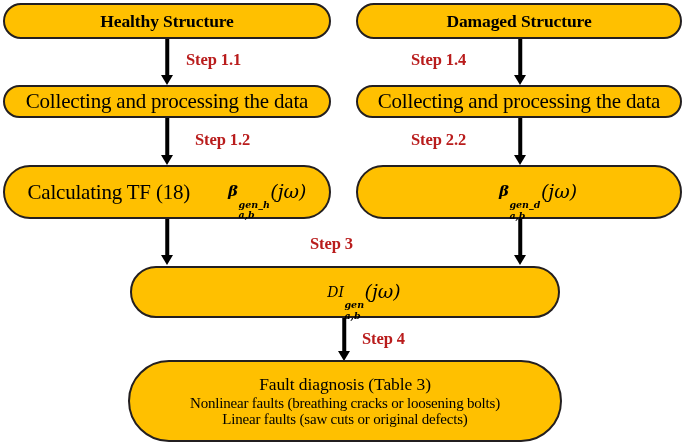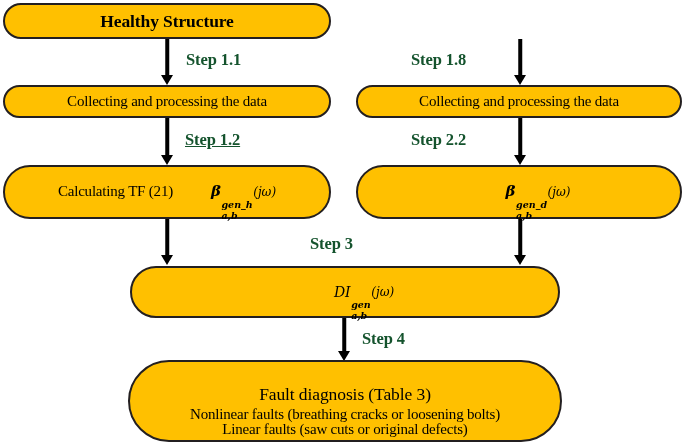--- a/index.html
+++ b/index.html
@@ -40,21 +40,21 @@
     white-space: nowrap;
   }
 
   .title-bold {
     font-weight: bold;
     font-size: 17.5px;
     letter-spacing: -0.1px;
   }
   .txt-plain {
     font-weight: normal;
-    font-size: 15px;
+    font-size: 21px;
     letter-spacing: -0.2px;
   }
   .txt-plain-sm {
     font-weight: normal;
     font-size: 15px;
     letter-spacing: -0.2px;
   }
   .txt-head {
     font-weight: normal;
     font-size: 17.5px;
@@ -96,21 +96,21 @@
     font-weight: bold;
     margin-bottom: 1px;
   }
   .supsub .sub {
     font-size: 9.5px;
     font-style: italic;
     font-weight: bold;
   }
   .math .tail {
     font-style: italic;
-    font-size: 12px;
+    font-size: 19px;
     margin-left: 0.5px;
   }
   .gapL { margin-left: 38px; }
 
   
   .arrow {
     position: absolute;
   }
   .arrow .shaft {
     position: absolute;
@@ -130,70 +130,73 @@
     border-right: 6.5px solid transparent;
     border-top: 10px solid #000;
   }
 
   
   .step-label {
     position: absolute;
     font-family: "Liberation Serif", "DejaVu Serif", serif;
     font-weight: bold;
     font-size: 16.5px;
-    color: #14532d;
+    color: #b91c1c;
     white-space: nowrap;
     letter-spacing: -0.1px;
   }
 </style>
 </head>
 <body>
 
 <div id="canvas" style="background: rgb(255, 255, 255);">
 
   <div class="box" style="left: 3px; top: 3px; width: 328px; height: 36px; --fill: #FFC000; --stroke: #231F20;">
     <span class="title-bold">Healthy Structure</span>
   </div>
 
+  <div class="box" style="left: 356px; top: 3px; width: 326px; height: 36px; --fill: #FFC000; --stroke: #231F20;">
+    <span class="title-bold">Damaged Structure</span>
+  </div>
 
   <div class="arrow" style="left:158px; top:39px; width:18px; height:46px;">
     <div class="shaft" style="height: 36px; background: rgb(0, 0, 0);"></div>
     <div class="head" style="top: 36px; border-top-color: rgb(0, 0, 0);"></div>
   </div>
   <div class="arrow" style="left:511px; top:39px; width:18px; height:46px;">
     <div class="shaft" style="height: 36px; background: rgb(0, 0, 0);"></div>
     <div class="head" style="top: 36px; border-top-color: rgb(0, 0, 0);"></div>
   </div>
 
   <div class="step-label" style="left:186px; top:50px;">Step 1.1</div>
-  <div class="step-label" style="left:411px; top:50px;">Step 1.8</div>
+  <div class="step-label" style="left:411px; top:50px;">Step 1.4</div>
 
   <div class="box" style="left: 3px; top: 85px; width: 328px; height: 33px; --fill: #FFC000; --stroke: #231F20;">
     <span class="txt-plain">Collecting and processing the data</span>
   </div>
 
   <div class="box" style="left: 356px; top: 85px; width: 326px; height: 33px; --fill: #FFC000; --stroke: #231F20;">
     <span class="txt-plain">Collecting and processing the data</span>
   </div>
 
   <div class="arrow" style="left:158px; top:118px; width:18px; height:47px;">
     <div class="shaft" style="height: 37px; background: rgb(0, 0, 0);"></div>
     <div class="head" style="top: 37px; border-top-color: rgb(0, 0, 0);"></div>
   </div>
   <div class="arrow" style="left:511px; top:118px; width:18px; height:47px;">
     <div class="shaft" style="height: 37px; background: rgb(0, 0, 0);"></div>
     <div class="head" style="top: 37px; border-top-color: rgb(0, 0, 0);"></div>
   </div>
 
-  <div class="step-label" style="left:185px; top:130px;text-decoration:underline;">Step 1.2</div>
+  <div class="step-label" style="left:195px; top:130px;">Step 1.2</div>
   <div class="step-label" style="left:411px; top:130px;">Step 2.2</div>
 
   <div class="box" style="left: 3px; top: 165px; width: 328px; height: 54px; --fill: #FFC000; --stroke: #231F20;">
     <div class="row-inline">
-      <span class="txt-plain">Calculating TF (21)</span>
+      <span class="txt-plain">Calculating TF (18)</span>
       <span class="math gapL">
         <span class="base">β</span>
         <span class="supsub">
           <span class="sup">gen_h</span>
           <span class="sub">a,b</span>
         </span>
         <span class="tail">(jω)</span>
       </span>
     </div>
   </div>
@@ -235,19 +238,19 @@
     </div>
   </div>
 
   <div class="arrow" style="left:335px; top:318px; width:18px; height:44px;">
     <div class="shaft" style="height: 33px; background: rgb(0, 0, 0);"></div>
     <div class="head" style="top: 33px; border-top-color: rgb(0, 0, 0);"></div>
   </div>
 
   <div class="step-label" style="left:362px; top:329px;">Step 4</div>
 
-  <div class="box" style="left: 128px; top: 360px; width: 434px; height: 82px; border-radius: 46px; padding-top: 2px; justify-content: flex-end; --fill: #FFC000; --stroke: #231F20;">
+  <div class="box" style="left: 128px; top: 360px; width: 434px; height: 82px; border-radius: 46px; padding-top: 2px; --fill: #FFC000; --stroke: #231F20;">
     <span class="txt-head" style="margin-bottom:3px;">Fault diagnosis (Table 3)</span>
     <span class="txt-plain-sm">Nonlinear faults (breathing cracks or loosening bolts)</span>
     <span class="txt-plain-sm" style="margin-bottom:2px;">Linear faults (saw cuts or original defects)</span>
   </div>
 
 </div>
 
 </body></html>

